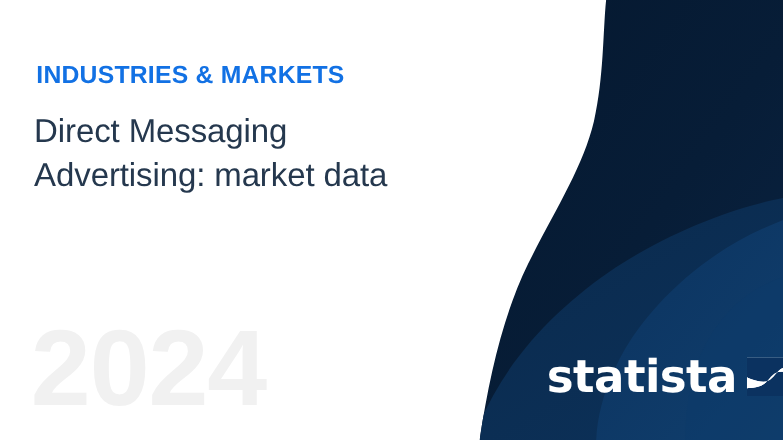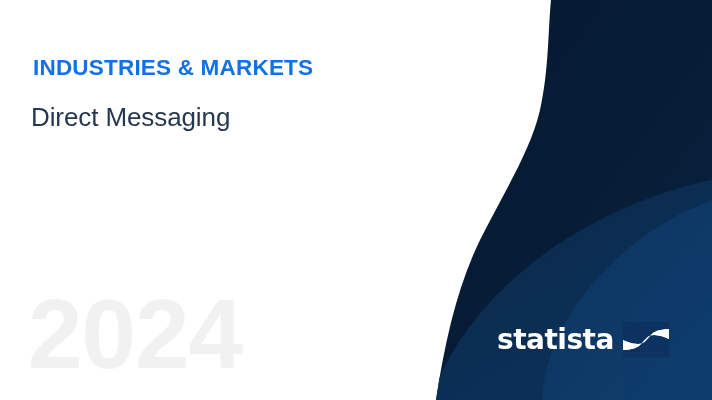--- a/index.html
+++ b/index.html
@@ -59,21 +59,21 @@
     color: #1271e4;
     line-height: 1.1;
     white-space: nowrap;
   }
 
   #title {
     position: absolute;
     left: 31px;
     top: 100px;
     width: 450px;
-    font-size: 26px;
+    font-size: 30px;
     font-weight: 300;
     color: #25384e;
     line-height: 1.32;
     letter-spacing: -0.1px;
   }
   #title .tl {
     display: block;
     white-space: nowrap;
   }
 
@@ -82,21 +82,21 @@
     position: absolute;
     left: 497px;
     top: 322px;
     z-index: 4;
     display: flex;
     align-items: center;
     gap: 9px;
   }
   #logo-word {
     font-family: "DejaVu Sans", sans-serif;
-    font-size: 28px;
+    font-size: 41px;
     font-weight: bold;
     color: #ffffff;
     line-height: 1;
     letter-spacing: -0.5px;
   }
   #logo-mark {
     width: 46px;
     height: 35px;
     display: block;
   }
@@ -147,20 +147,21 @@
   </svg>
 
   <div id="text-layer">
 
     <div id="year-watermark">2024</div>
 
     <div id="eyebrow">INDUSTRIES &amp; MARKETS</div>
 
     <div id="title">
       <span class="tl">Direct Messaging</span>
+      <span class="tl">Advertising: market data</span>
     </div>
   </div>
 
   <div id="logo">
     <span id="logo-word">statista</span>
     <svg id="logo-mark" viewBox="0 0 46 35" aria-hidden="true">
       <rect x="0" y="0" width="46" height="35" fill="#ffffff"></rect>
       <path d="M0,0 L46,0 L46,7 C46,7 34,7 29,12 C24,17 22,22 15,22 C8,22 0,18 0,18 Z" fill="#0b3260"></path>
       <path d="M0,35 L46,35 L46,17 C46,17 38,13 31,13 C24,13 22,18 17,23 C12,28 0,28 0,28 Z" fill="#0b3260"></path>
       <path d="M0,18 C0,18 8,22 15,22 C22,22 24,17 29,12 C34,7 46,7 46,7 L46,17

